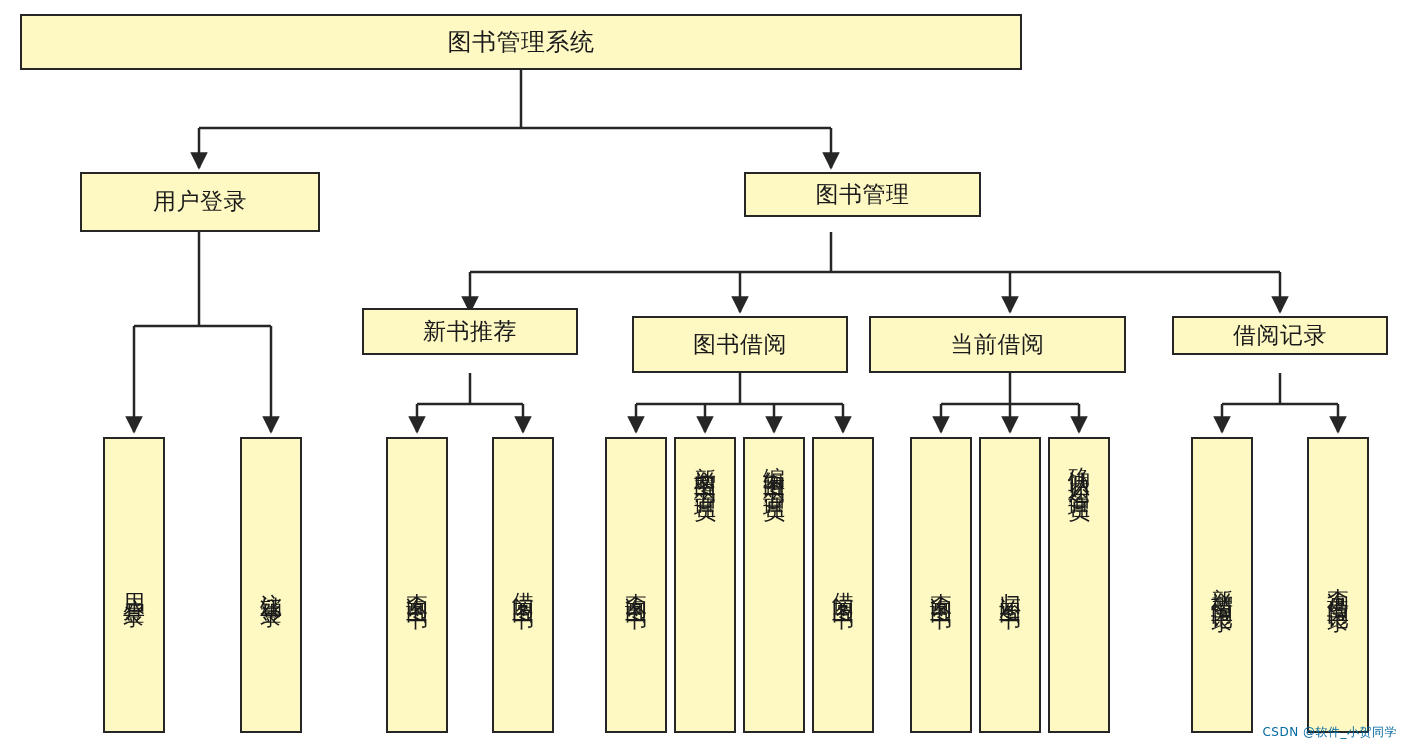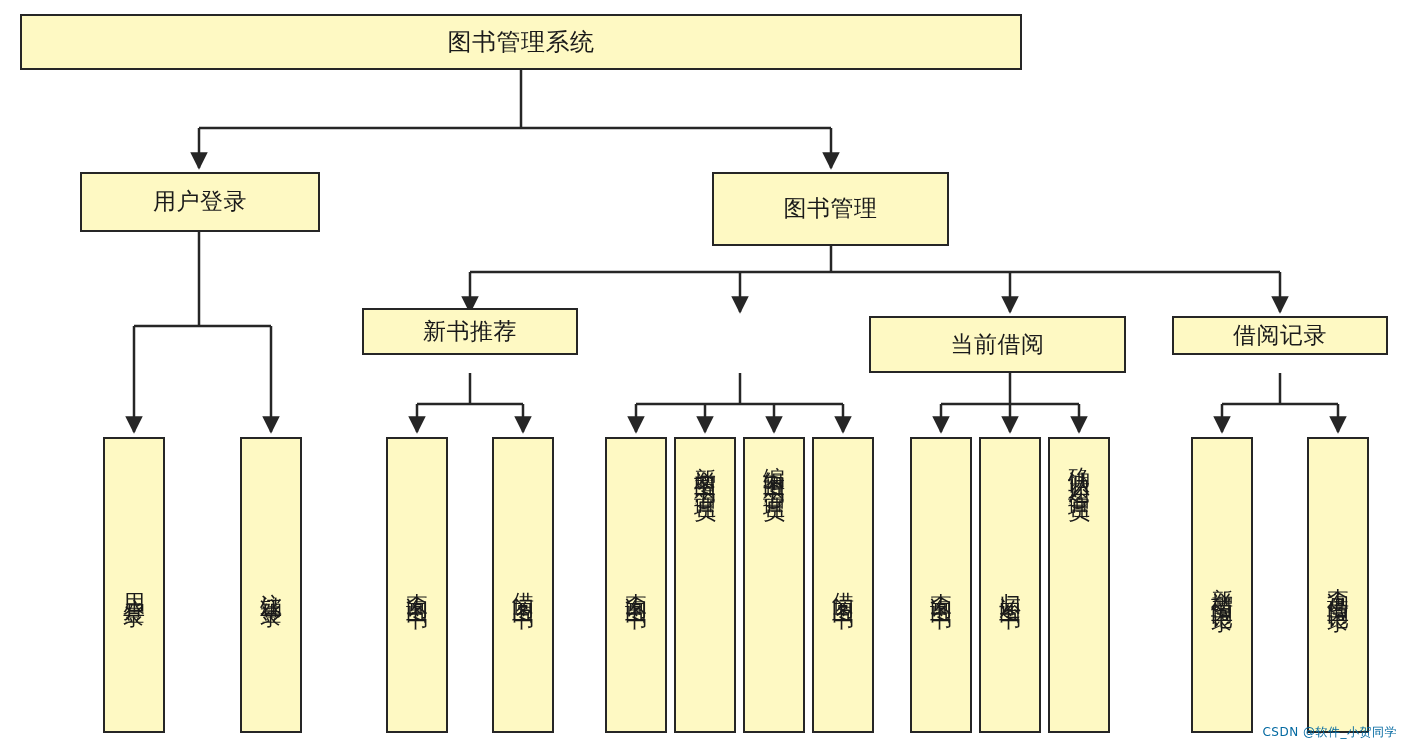--- a/index.html
+++ b/index.html
@@ -139,28 +139,31 @@
   </svg>
 
   <div class="node horiz title" style="left:20px; top:14px; width:1002px; height:56px;">
     <span class="label">图书管理系统</span>
   </div>
 
   <div class="node horiz" style="left:80px; top:172px; width:240px; height:60px;">
     <span class="label">用户登录</span>
   </div>
 
-  <div class="node horiz" style="left:712px; top:172px; width:237px; height:74px;">
+  <div class="node horiz" style="left:744px; top:172px; width:237px; height:45px;">
     <span class="label">图书管理</span>
   </div>
 
   <div class="node horiz" style="left:362px; top:308px; width:216px; height:47px;">
     <span class="label">新书推荐</span>
   </div>
 
+  <div class="node horiz" style="left:632px; top:316px; width:216px; height:57px;">
+    <span class="label">图书借阅</span>
+  </div>
 
   <div class="node horiz" style="left:869px; top:316px; width:257px; height:57px;">
     <span class="label">当前借阅</span>
   </div>
 
   <div class="node horiz" style="left:1172px; top:316px; width:216px; height:39px;">
     <span class="label">借阅记录</span>
   </div>
 
   <div class="node vert centered" style="left:103px; top:437px; width:62px; height:296px;">

